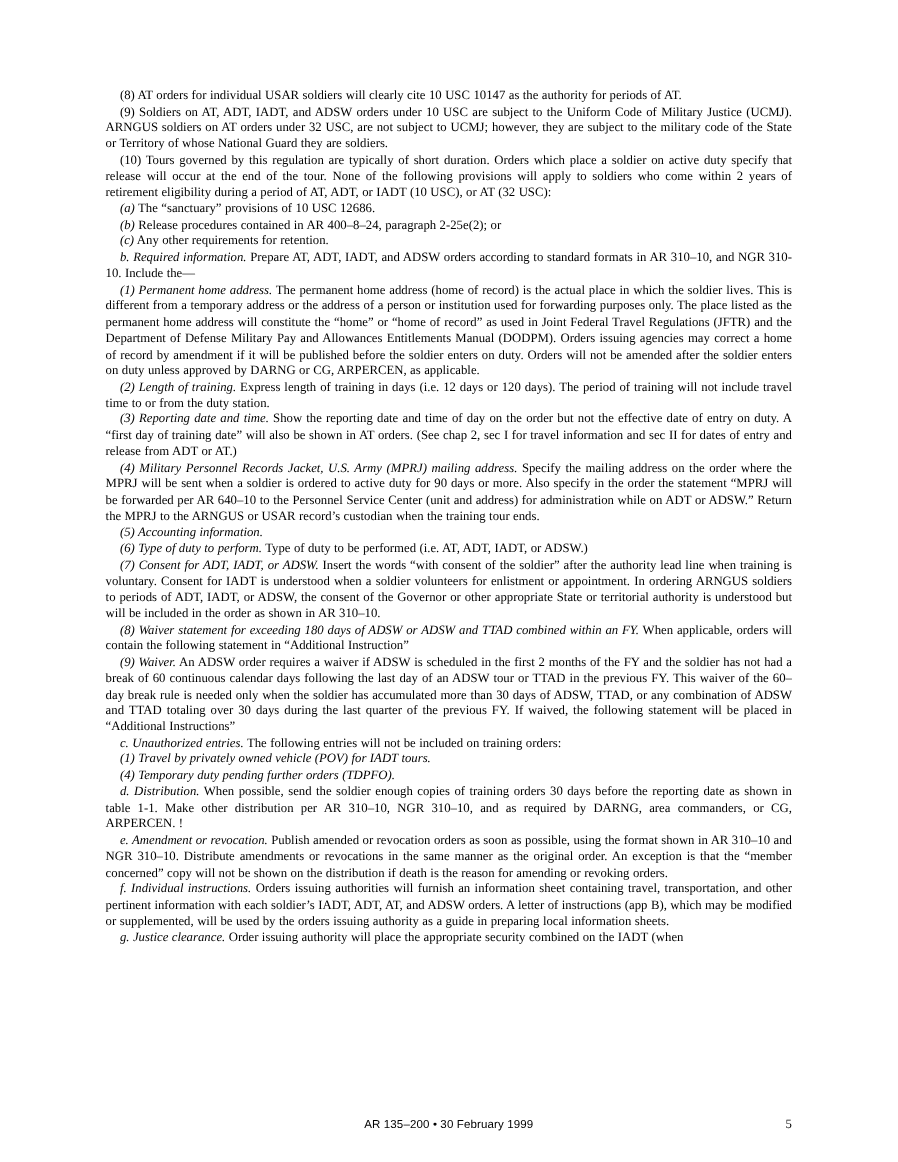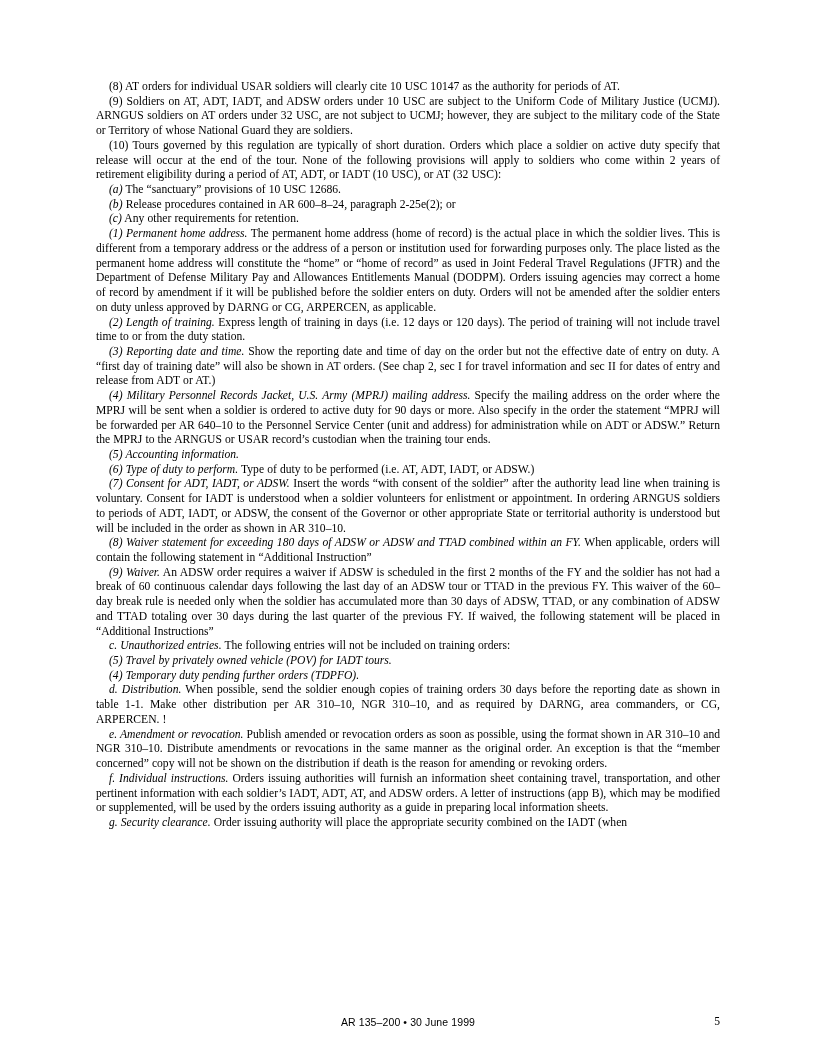--- a/index.html
+++ b/index.html
@@ -73,38 +73,39 @@
 </head>
 <body>
 
 <div class="page">
 
   <div class="textblock">
     <p class="para indent"><span class="lead"></span><span>(8)  AT orders for individual USAR soldiers will clearly cite 10 USC 10147 as the authority for periods of AT.</span></p>
     <p class="para indent"><span class="lead"></span><span>(9)  Soldiers on AT, ADT, IADT, and ADSW orders under 10 USC are subject to the Uniform Code of Military Justice (UCMJ). ARNGUS soldiers on AT orders under 32 USC, are not subject to UCMJ; however, they are subject to the military code of the State or Territory of whose National Guard they are soldiers.</span></p>
     <p class="para indent"><span class="lead"></span><span>(10)  Tours governed by this regulation are typically of short duration. Orders which place a soldier on active duty specify that release will occur at the end of the tour. None of the following provisions will apply to soldiers who come within 2 years of retirement eligibility during a period of AT, ADT, or IADT (10 USC), or AT (32 USC):</span></p>
     <p class="para indent"><span class="lead">(a)</span><span>  The “sanctuary” provisions of 10 USC 12686.</span></p>
-    <p class="para indent"><span class="lead">(b)</span><span>  Release procedures contained in AR 600–8–24, paragraph 2-25e(2); or</span></p>
+    <p class="para indent"><span class="lead">(b)</span><span>  Release procedures contained in AR 400–8–24, paragraph 2-25e(2); or</span></p>
     <p class="para indent"><span class="lead">(c)</span><span>  Any other requirements for retention.</span></p>
+    <p class="para indent"><span class="lead">b. Required information.</span><span> Prepare AT, ADT, IADT, and ADSW orders according to standard formats in AR 310–10, and NGR 310-10. Include the—</span></p>
     <p class="para indent"><span class="lead">(1)  Permanent home address.</span><span> The permanent home address (home of record) is the actual place in which the soldier lives. This is different from a temporary address or the address of a person or institution used for forwarding purposes only. The place listed as the permanent home address will constitute the “home” or “home of record” as used in Joint Federal Travel Regulations (JFTR) and the Department of Defense Military Pay and Allowances Entitlements Manual (DODPM). Orders issuing agencies may correct a home of record by amendment if it will be published before the soldier enters on duty. Orders will not be amended after the soldier enters on duty unless approved by DARNG or CG, ARPERCEN, as applicable.</span></p>
     <p class="para indent"><span class="lead">(2)  Length of training.</span><span> Express length of training in days (i.e. 12 days or 120 days). The period of training will not include travel time to or from the duty station.</span></p>
     <p class="para indent"><span class="lead">(3)  Reporting date and time.</span><span> Show the reporting date and time of day on the order but not the effective date of entry on duty. A “first day of training date” will also be shown in AT orders. (See chap 2, sec I for travel information and sec II for dates of entry and release from ADT or AT.)</span></p>
     <p class="para indent"><span class="lead">(4)  Military Personnel Records Jacket, U.S. Army (MPRJ) mailing address.</span><span> Specify the mailing address on the order where the MPRJ will be sent when a soldier is ordered to active duty for 90 days or more. Also specify in the order the statement “MPRJ will be forwarded per AR 640–10 to the Personnel Service Center (unit and address) for administration while on ADT or ADSW.” Return the MPRJ to the ARNGUS or USAR record’s custodian when the training tour ends.</span></p>
     <p class="para indent"><span class="lead">(5)  Accounting information.</span><span></span></p>
     <p class="para indent"><span class="lead">(6)  Type of duty to perform.</span><span> Type of duty to be performed (i.e. AT, ADT, IADT, or ADSW.)</span></p>
     <p class="para indent"><span class="lead">(7)  Consent for ADT, IADT, or ADSW.</span><span> Insert the words “with consent of the soldier” after the authority lead line when training is voluntary. Consent for IADT is understood when a soldier volunteers for enlistment or appointment. In ordering ARNGUS soldiers to periods of ADT, IADT, or ADSW, the consent of the Governor or other appropriate State or territorial authority is understood but will be included in the order as shown in AR 310–10.</span></p>
     <p class="para indent"><span class="lead">(8)  Waiver statement for exceeding 180 days of ADSW or ADSW and TTAD combined within an FY.</span><span> When applicable, orders will contain the following statement in “Additional Instruction”</span></p>
     <p class="para indent"><span class="lead">(9)  Waiver.</span><span> An ADSW order requires a waiver if ADSW is scheduled in the first 2 months of the FY and the soldier has not had a break of 60 continuous calendar days following the last day of an ADSW tour or TTAD in the previous FY. This waiver of the 60–day break rule is needed only when the soldier has accumulated more than 30 days of ADSW, TTAD, or any combination of ADSW and TTAD totaling over 30 days during the last quarter of the previous FY. If waived, the following statement will be placed in “Additional Instructions”</span></p>
     <p class="para indent"><span class="lead">c. Unauthorized entries.</span><span> The following entries will not be included on training orders:</span></p>
-    <p class="para indent"><span class="lead">(5)  Travel by privately owned vehicle (POV) for IADT tours.</span><span></span></p>
+    <p class="para indent"><span class="lead">(1)  Travel by privately owned vehicle (POV) for IADT tours.</span><span></span></p>
     <p class="para indent"><span class="lead">(4)  Temporary duty pending further orders (TDPFO).</span><span></span></p>
     <p class="para indent"><span class="lead">d. Distribution.</span><span> When possible, send the soldier enough copies of training orders 30 days before the reporting date as shown in table 1-1. Make other distribution per AR 310–10, NGR 310–10, and as required by DARNG, area commanders, or CG, ARPERCEN. !</span></p>
     <p class="para indent"><span class="lead">e. Amendment or revocation.</span><span> Publish amended or revocation orders as soon as possible, using the format shown in AR 310–10 and NGR 310–10. Distribute amendments or revocations in the same manner as the original order. An exception is that the “member concerned” copy will not be shown on the distribution if death is the reason for amending or revoking orders.</span></p>
     <p class="para indent"><span class="lead">f. Individual instructions.</span><span> Orders issuing authorities will furnish an information sheet containing travel, transportation, and other pertinent information with each soldier’s IADT, ADT, AT, and ADSW orders. A letter of instructions (app B), which may be modified or supplemented, will be used by the orders issuing authority as a guide in preparing local information sheets.</span></p>
-    <p class="para indent"><span class="lead">g. Security clearance.</span><span> Order issuing authority will place the appropriate security combined on the IADT (when</span></p>
+    <p class="para indent"><span class="lead">g. Justice clearance.</span><span> Order issuing authority will place the appropriate security combined on the IADT (when</span></p>
   </div>
 
   <div class="footer">
-    <div class="footer-center">AR 135–200 • 30 June 1999</div>
+    <div class="footer-center">AR 135–200 • 30 February 1999</div>
     <div class="footer-pageno">5</div>
   </div>
 
 </div>
 
 </body></html>

